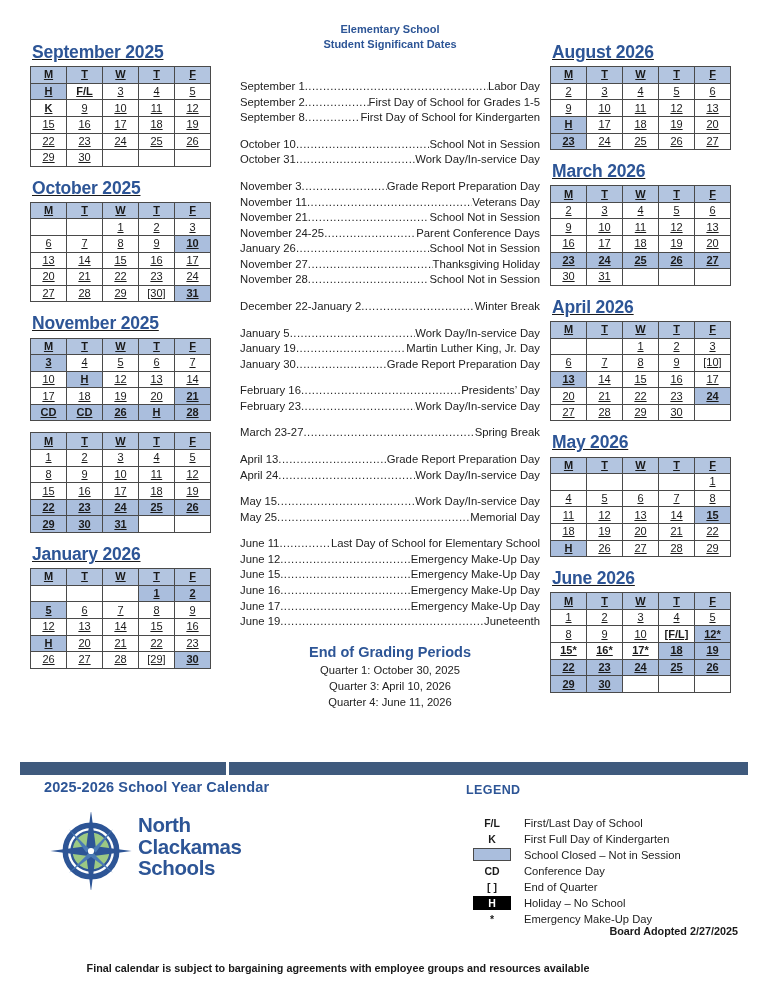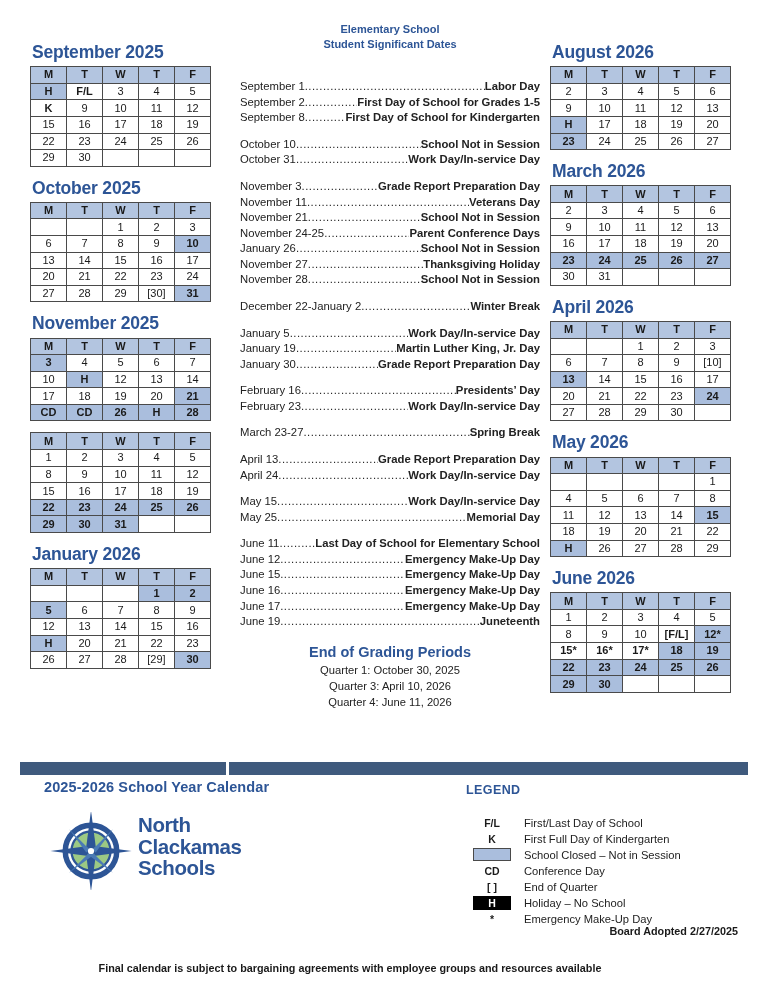--- a/index.html
+++ b/index.html
@@ -18,21 +18,21 @@
   }
 
   
   .month-col {
     position: absolute;
     width: 200px;
   }
   #col-left  { left: 30px;  top: 42px; }
   #col-right { left: 550px; top: 42px; }
 
-  .month-block { margin-bottom: 11px; }
+  .month-block { margin-bottom: 11px; text-decoration: underline; }
 
   .month-title {
     font-size: 17.5px;
     font-weight: bold;
     color: #2d5596;
     letter-spacing: -0.2px;
     margin: 0 0 4px 2px;
     line-height: 1.15;
   }
 
@@ -92,21 +92,21 @@
   .date-line .d-label { flex: 0 0 auto; }
   .date-line .d-dots {
     flex: 1 1 auto;
     overflow: hidden;
     letter-spacing: 0.5px;
     font-size: 11.3px;
     color: #222;
     white-space: nowrap;
     margin: 0 0px;
   }
-  .date-line .d-desc { flex: 0 0 auto; font-weight: bold; }
+  .date-line .d-desc { flex: 0 0 auto; }
 
   .grading-title {
     text-align: center;
     color: #2d5596;
     font-weight: bold;
     font-size: 14.5px;
     margin: 14px 0 3px 0;
   }
   .grading-line {
     text-align: center;
@@ -210,21 +210,21 @@
 
   #board-adopted {
     position: absolute;
     right: 30px; top: 925px;
     font-size: 10.8px;
     font-weight: bold;
     color: #1a1a1a;
   }
   #disclaimer {
     position: absolute;
-    left: 12px; top: 962px;
+    left: 0; top: 962px;
     width: 676px;
     text-align: center;
     font-size: 10.8px;
     font-weight: bold;
     color: #1a1a1a;
   }
 </style>
 </head>
 <body>
 

